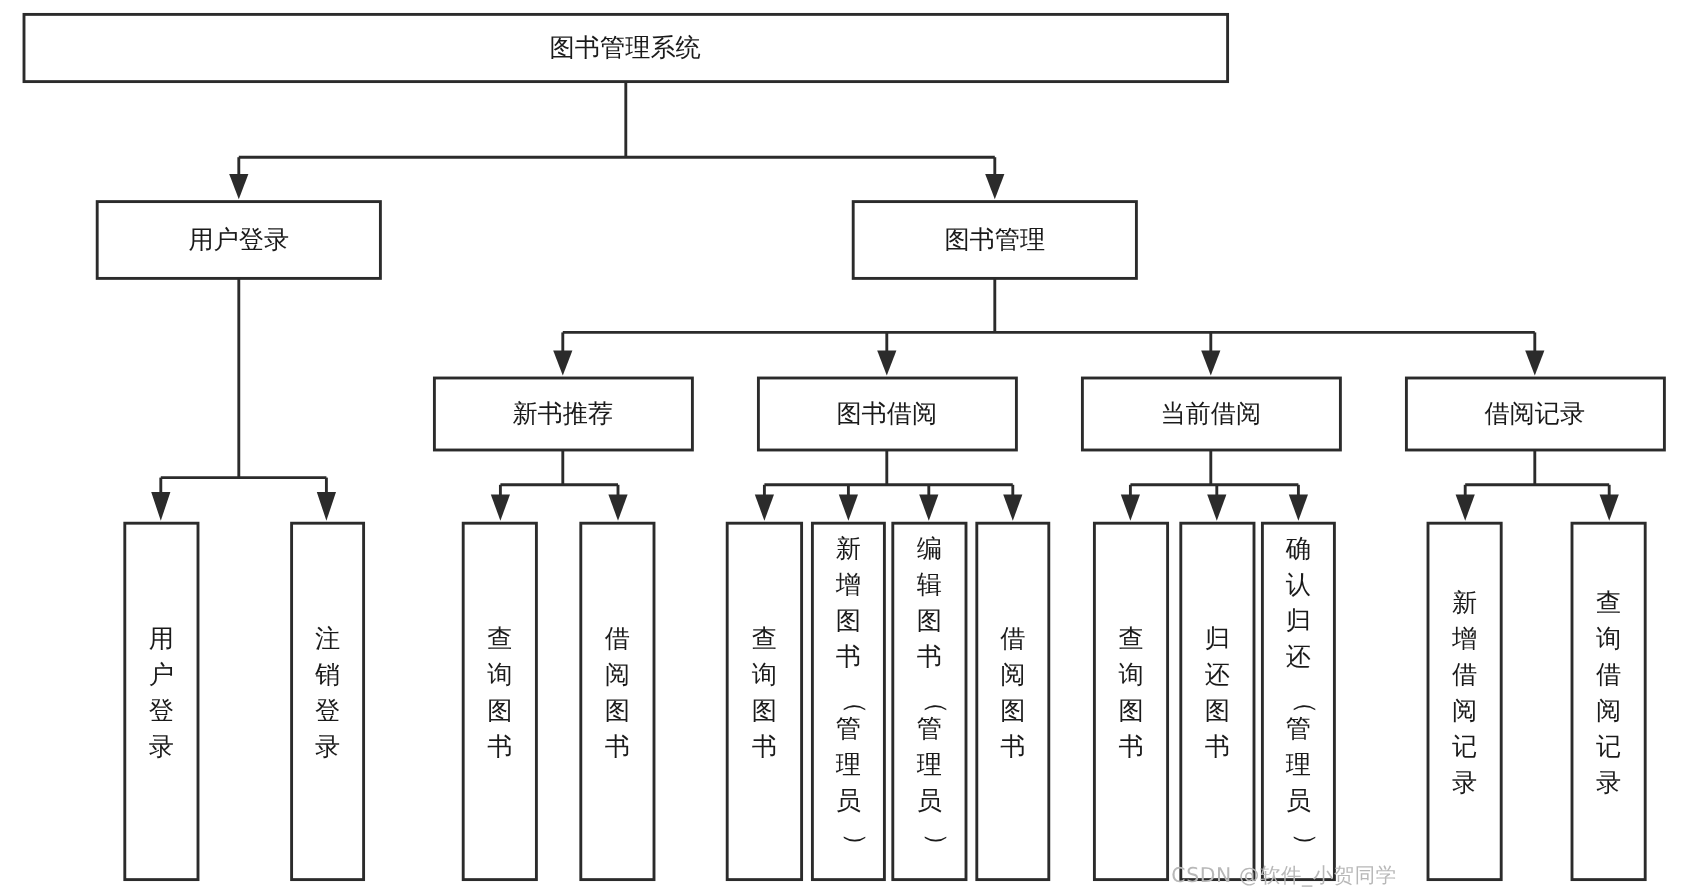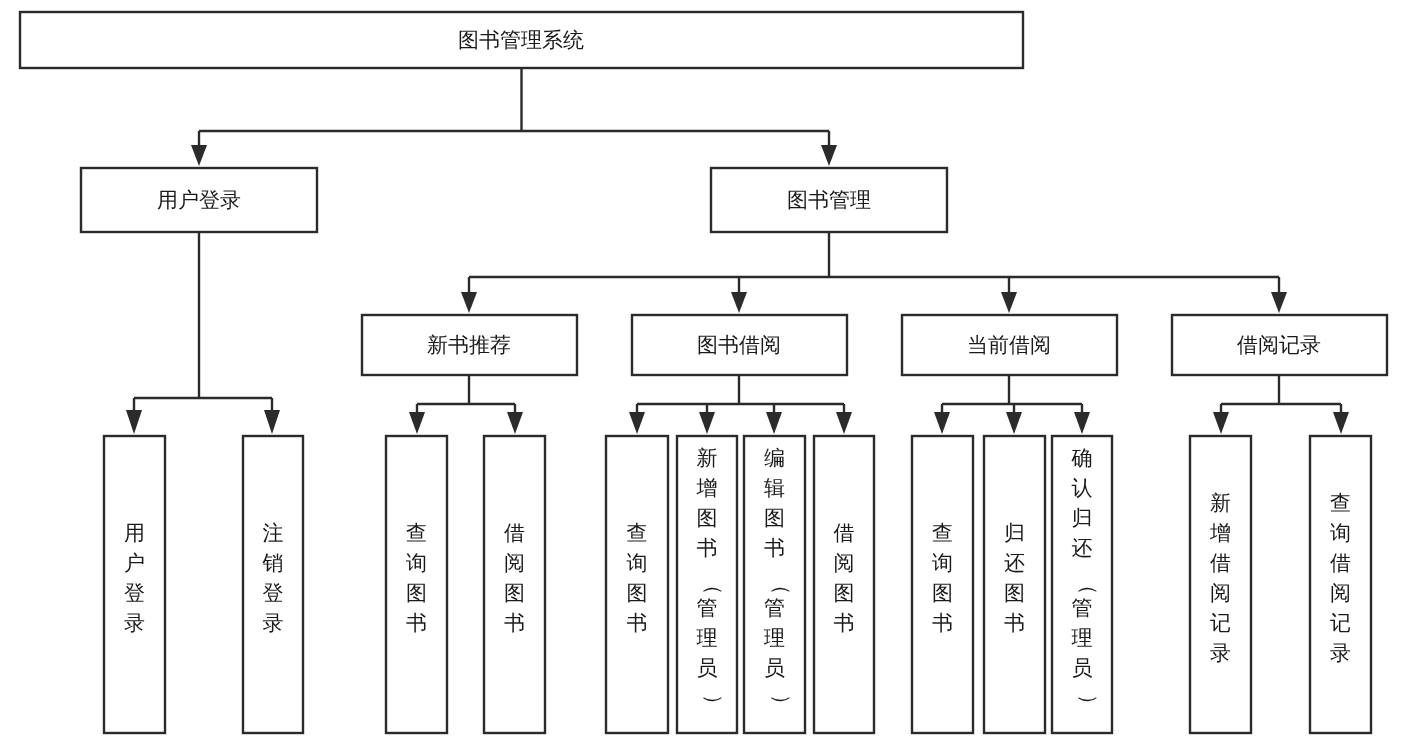--- a/index.html
+++ b/index.html
@@ -313,13 +313,14 @@
           <text class="node-text-vert" x="1340.5" y="539.5">询</text>
           <text class="node-text-vert" x="1340.5" y="569.5">借</text>
           <text class="node-text-vert" x="1340.5" y="599.5">阅</text>
           <text class="node-text-vert" x="1340.5" y="629.5">记</text>
           <text class="node-text-vert" x="1340.5" y="659.5">录</text>
         </g>
     </g>
 
   </svg>
 
+  <div class="watermark">CSDN @软件_小贺同学</div>
 </div>
 
 </body></html>

